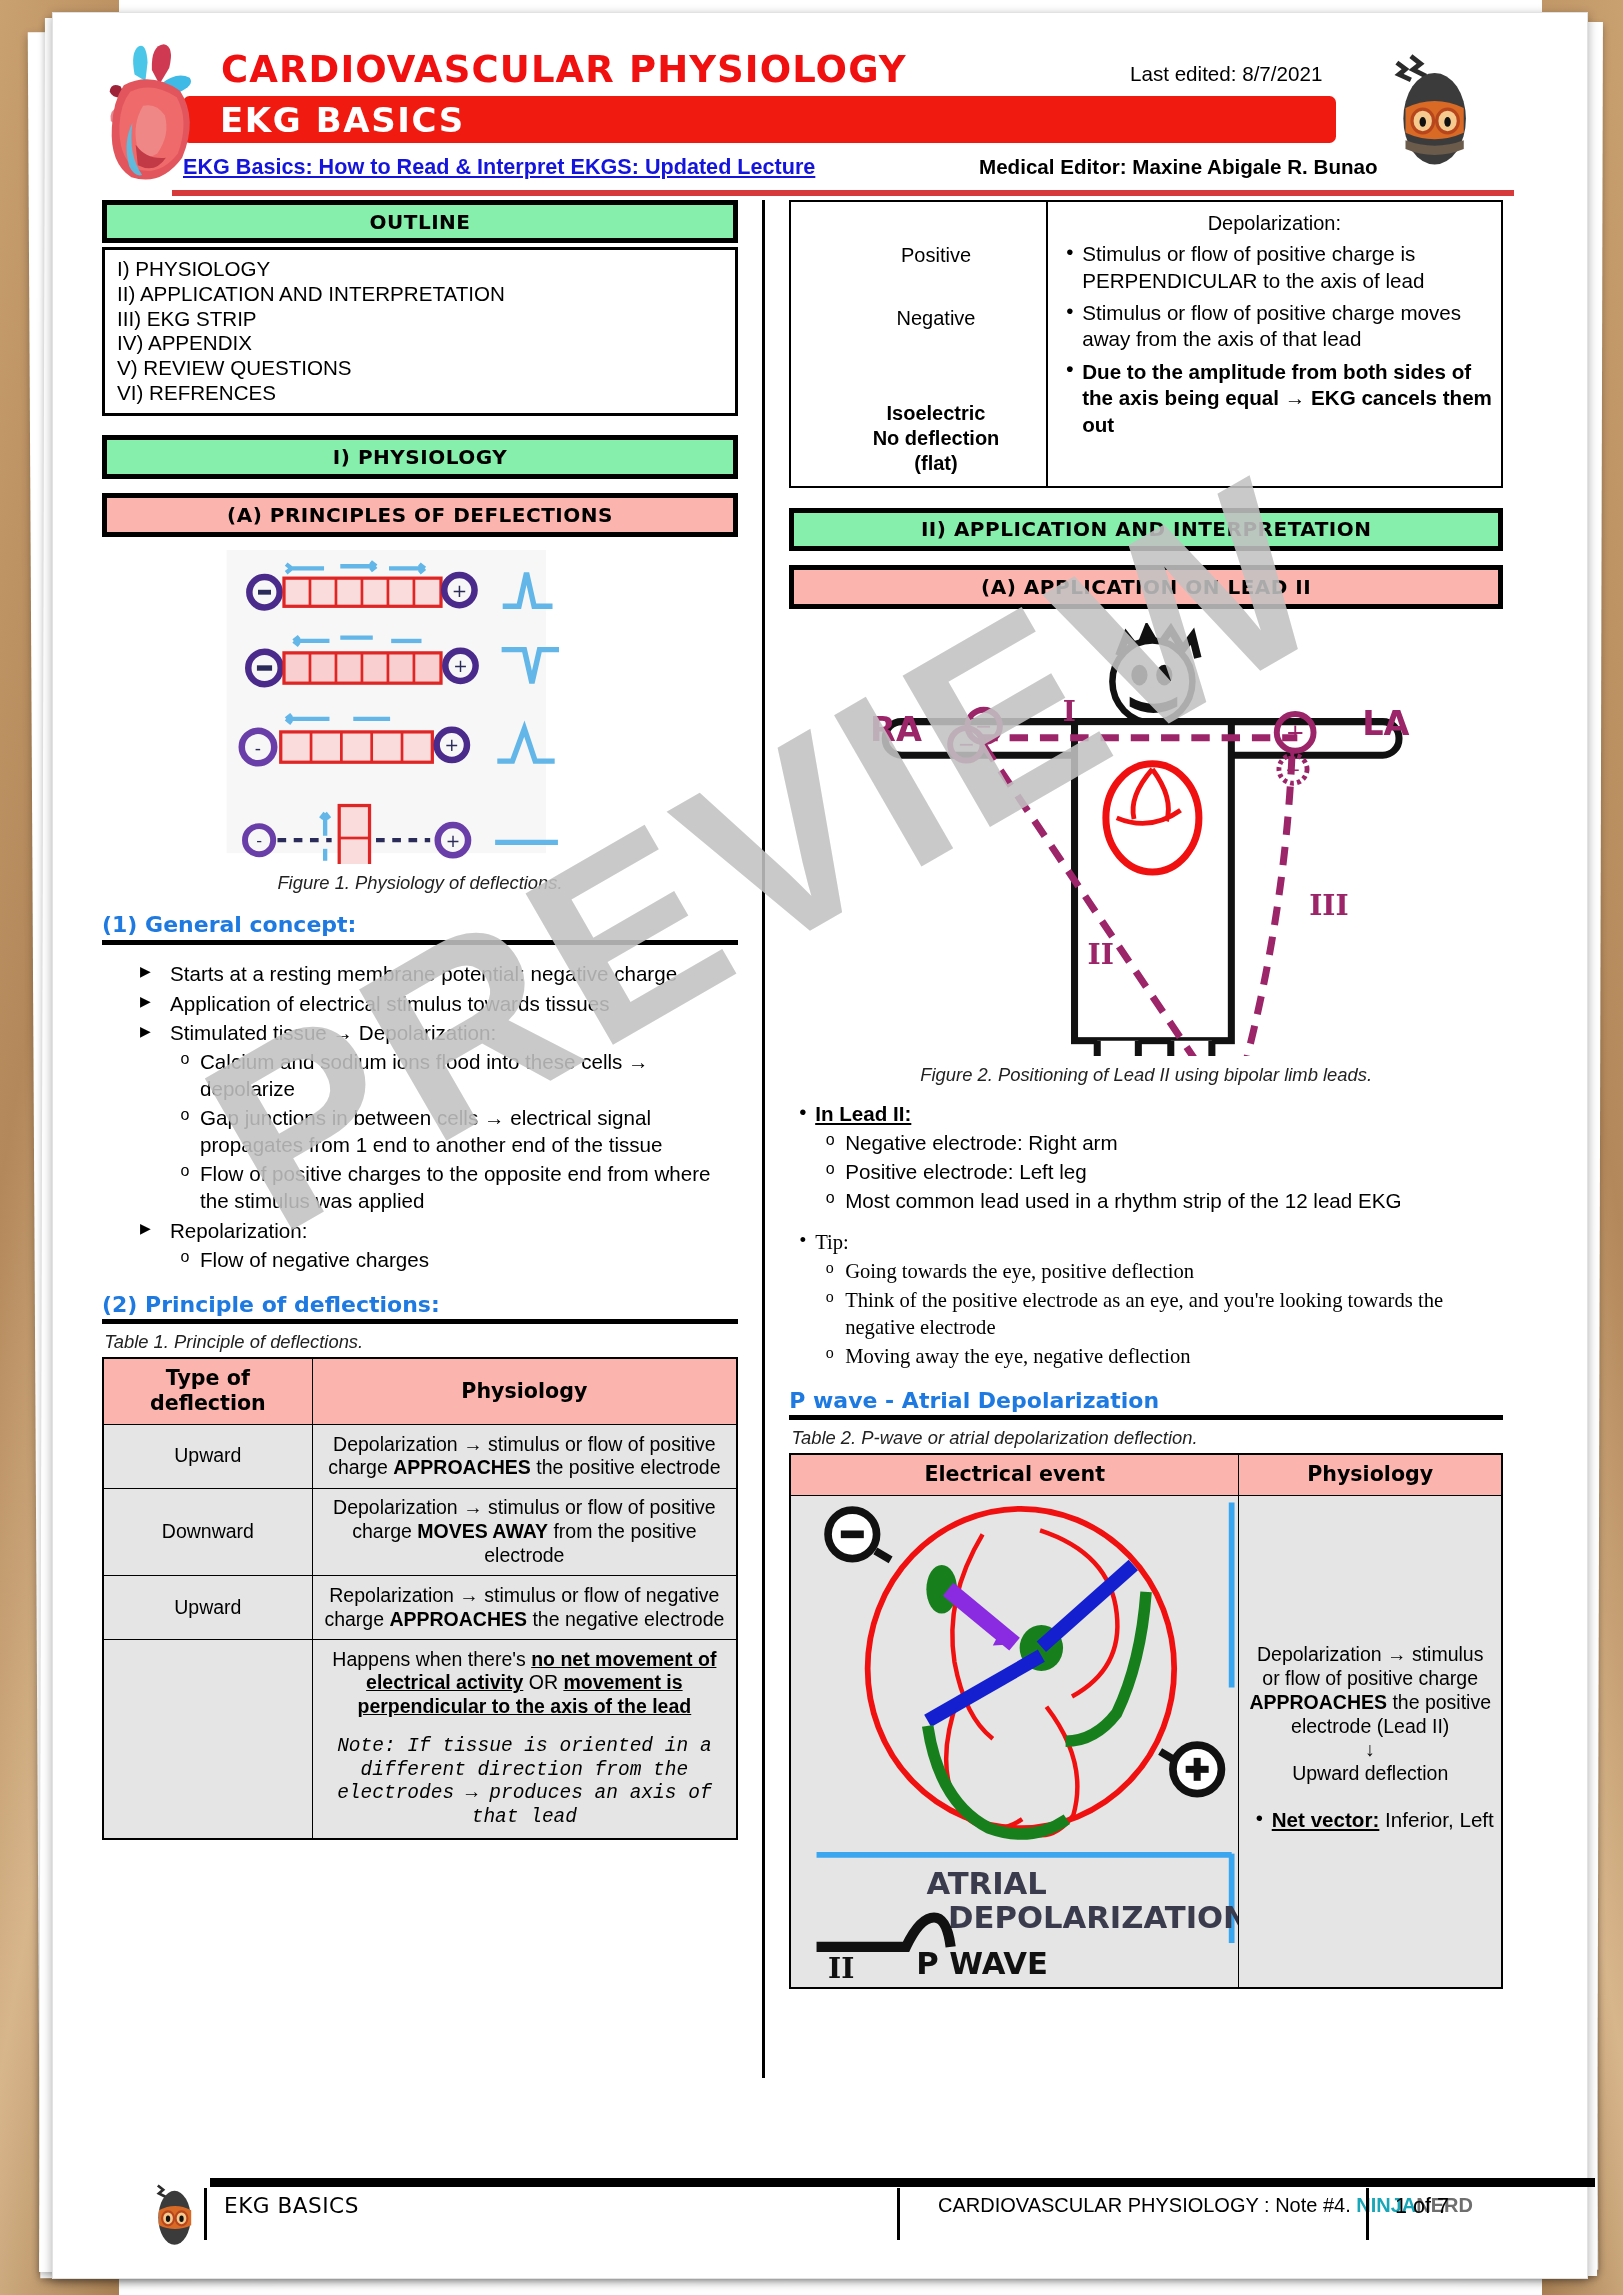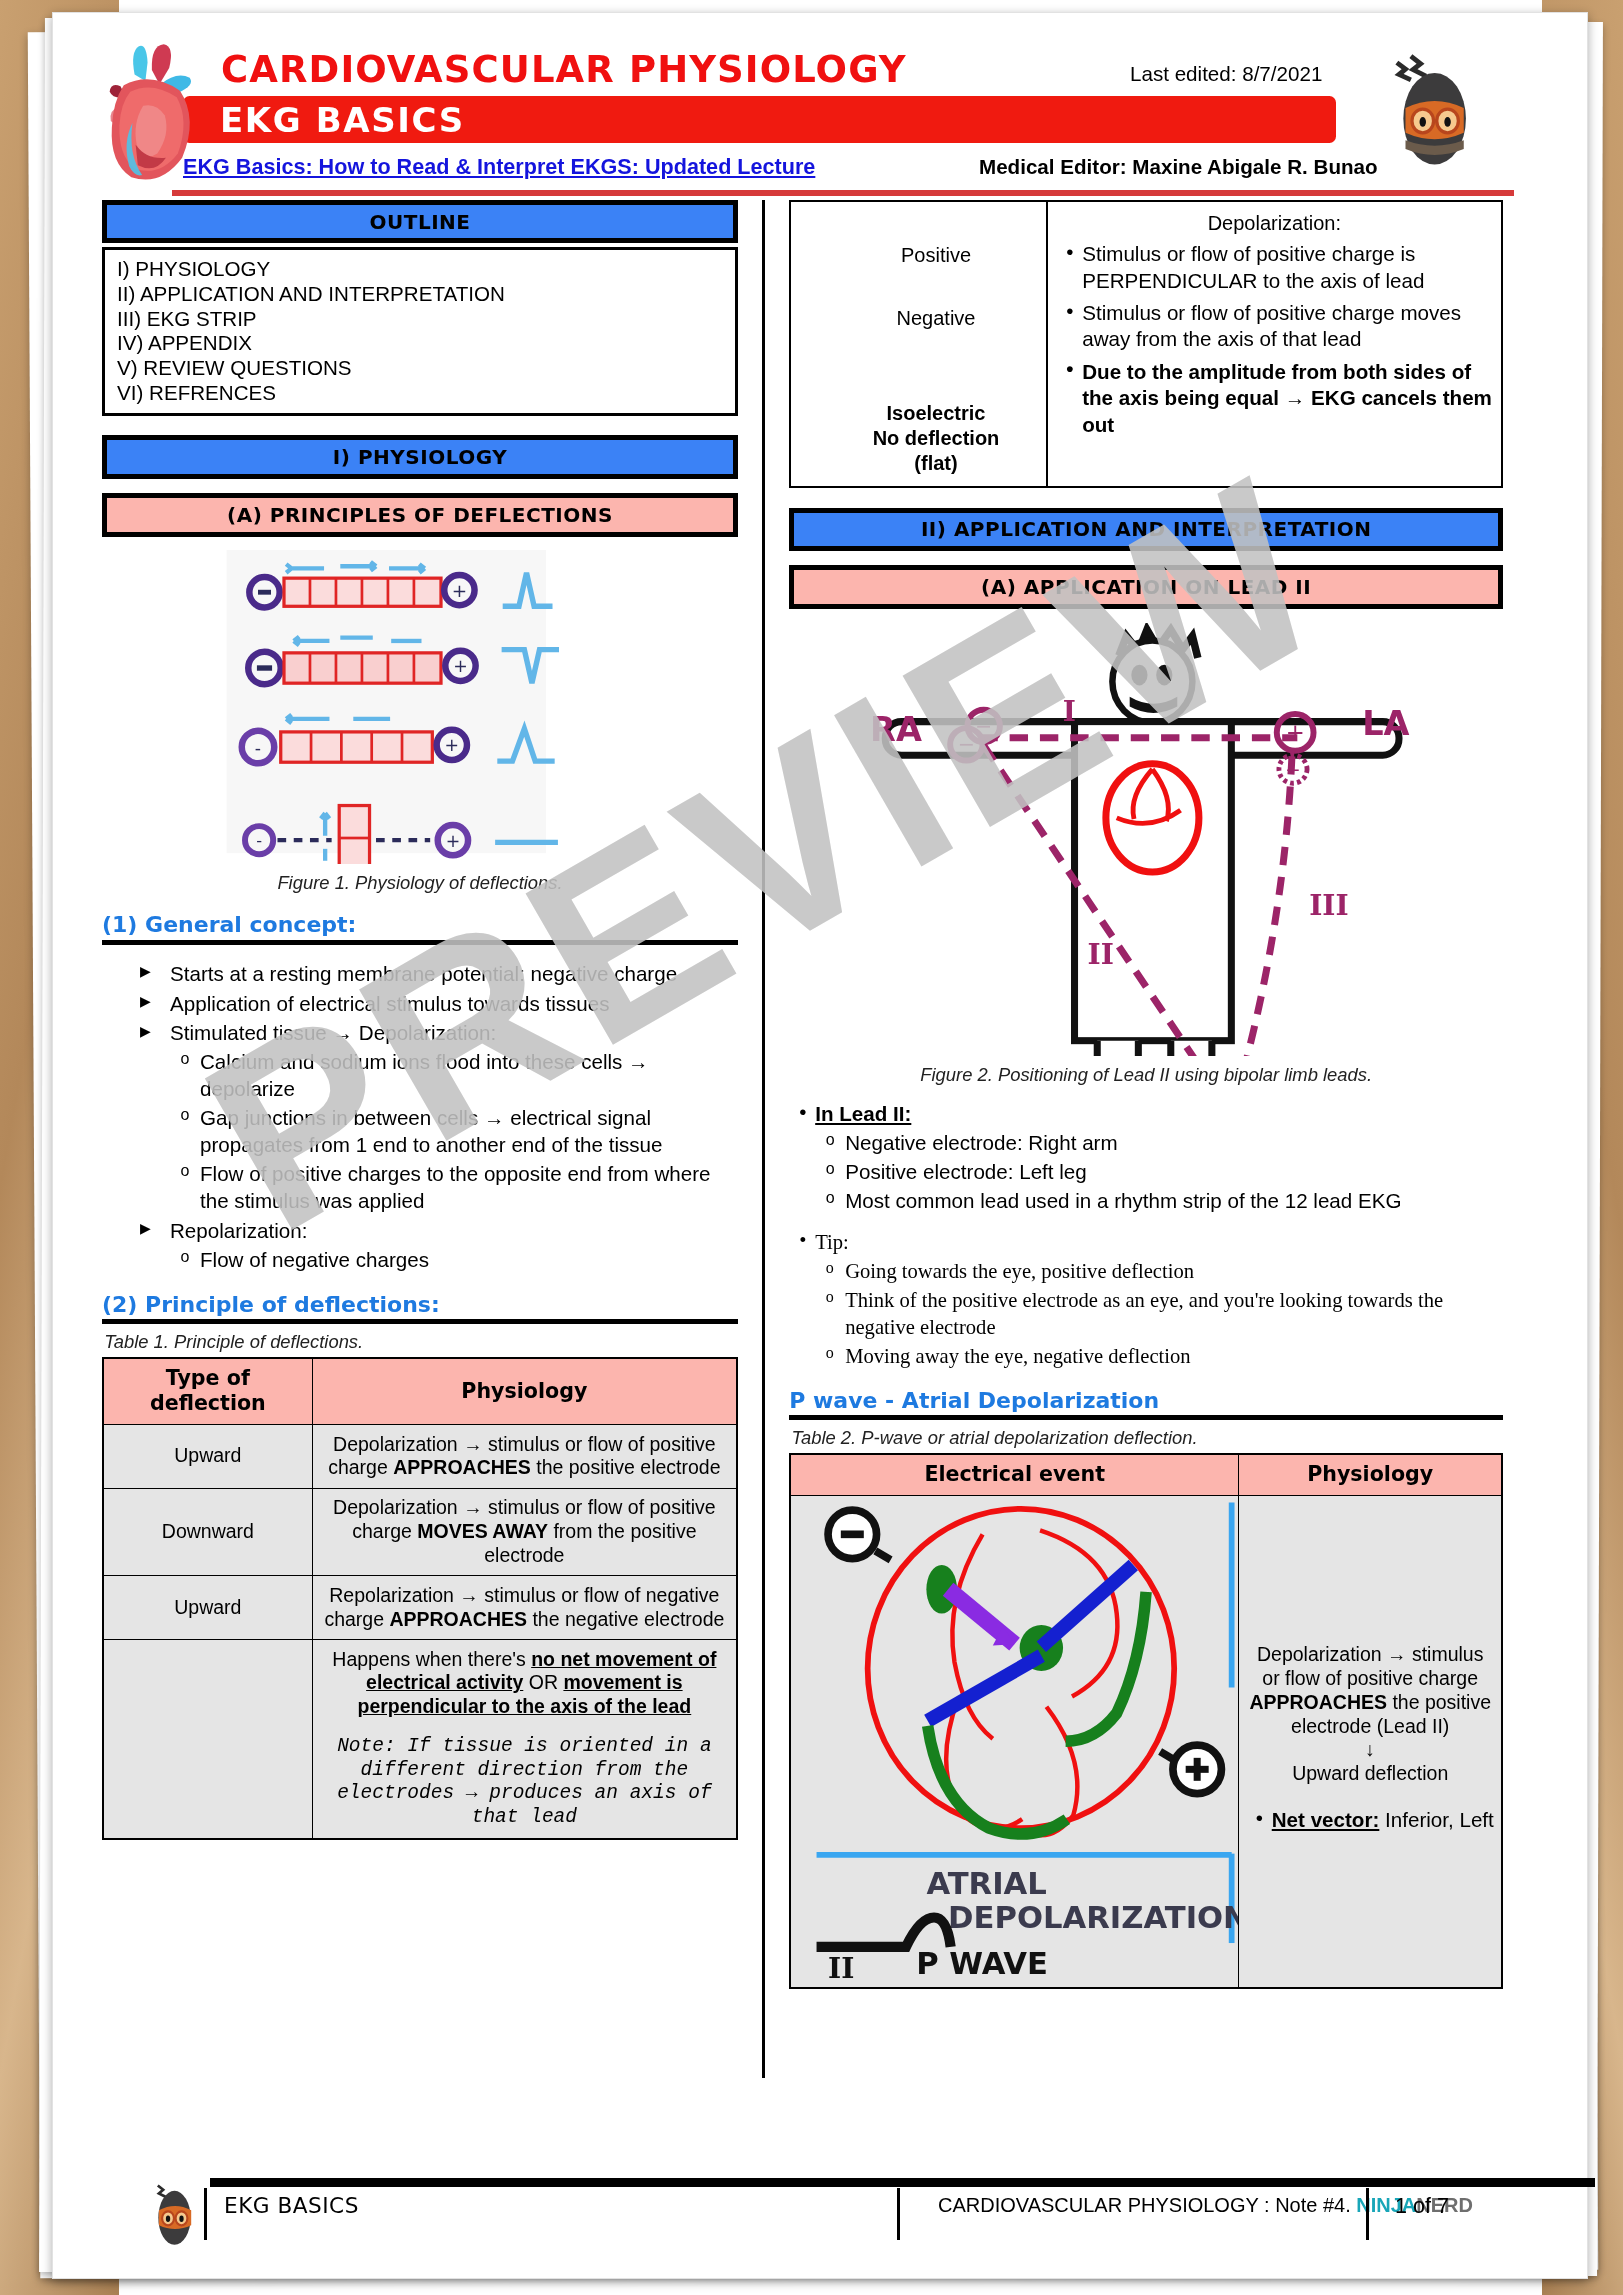--- a/index.html
+++ b/index.html
@@ -105,21 +105,21 @@
     width:3.2px; background:#000; margin:0 24px;
     height:1878px;
   }
   .col-right{ width:714px; position:relative; }
 
   
   .banner-outer{
     background:#000; padding:4.9px; margin-bottom:3.2px;
   }
   .banner-inner{
-    background:#3b82f6; text-align:center;
+    background:#86efac; text-align:center;
     font-size:20px; font-weight:bold; letter-spacing:0.5px;
     padding:4.9px 0; color:#000;
     font-family:"DejaVu Sans", sans-serif;
   }
   .banner-inner.light{ background:#fcb5ae; }
   .outline-box{
     border:3.8px solid #000; padding:7.6px 12px; margin-bottom:19.5px;
     background:#fff;
   }
   .outline-item{ font-size:20.6px; line-height:1.20; color:#000; }

